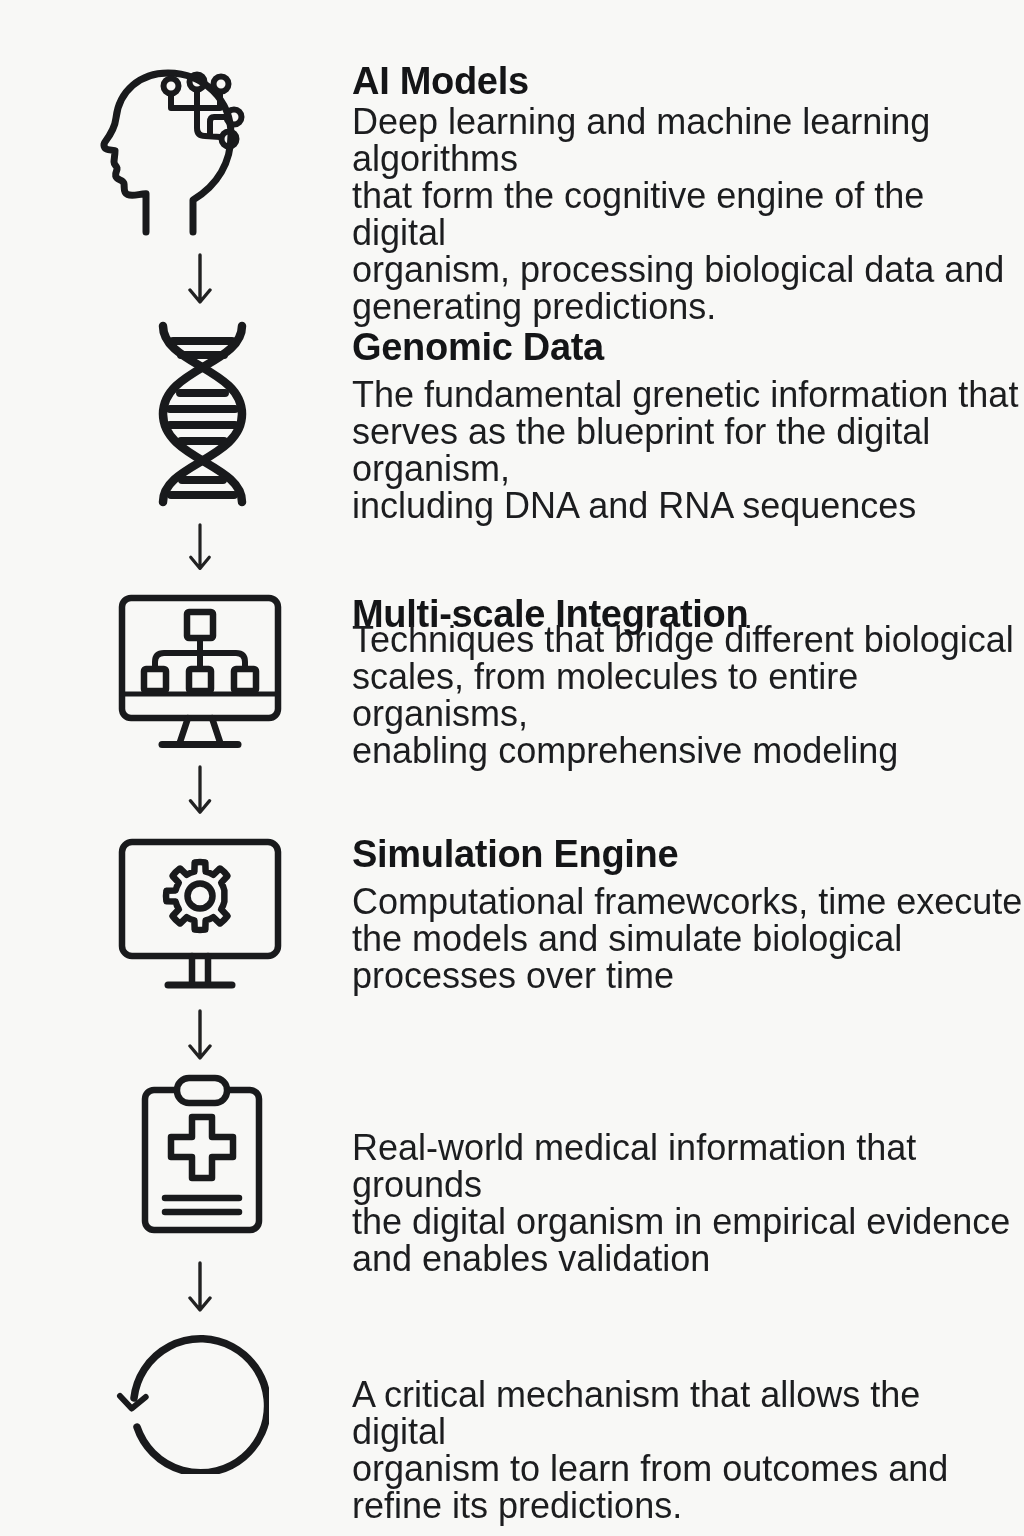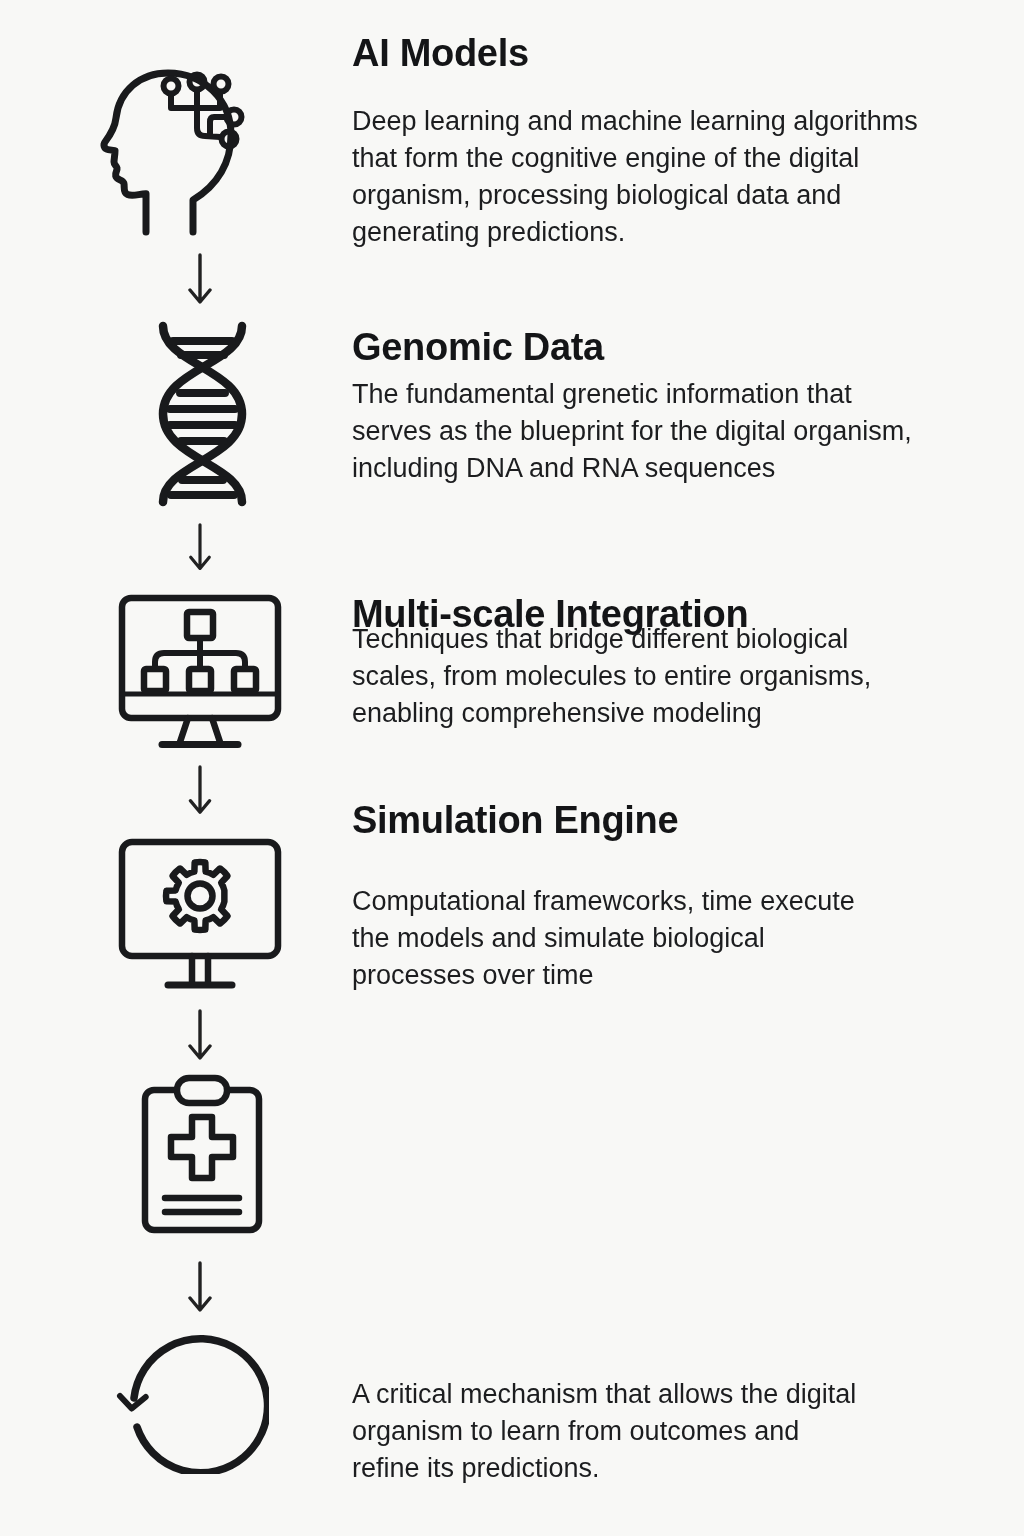--- a/index.html
+++ b/index.html
@@ -31,21 +31,21 @@
     width:660px;
     font-size:38px;
     font-weight:700;
     letter-spacing:-.3px;
     color:#141517;
   }
   .step-desc{
     position:absolute;
     left:352px;
     width:672px;
-    font-size:27px;
+    font-size:36px;
     line-height:37px;
     font-weight:400;
     color:#1c1d1f;
     white-space:pre-line;
   }
   .connector{
     position:absolute;
     left:185px;
     width:30px;
     color:#222;
@@ -61,21 +61,21 @@
     <svg viewBox="0 0 165 192" fill="none" stroke="currentColor" stroke-linecap="round" stroke-linejoin="round">
       <path stroke-width="7" d="M 95,188 V 156 C 120,141 133,118 133,91 C 133,56 106,29 70,29 C 42,29 21,47 18,74 C 17,83 13,90 7,98 C 5,101 6,105 10,105.6 L 17,106.6 C 17,111 16,115 16,118 C 16,121 18.5,121.5 19,124 C 19.5,127 17,128 17.7,132 C 18.6,136 24.5,135.5 25.8,139 C 27,142.5 24.5,148.5 29.5,150.5 C 34.5,152.5 40,150.2 48,149.7 L 48,188"></path>
       <path stroke-width="6" d="M 73,50 V 64 M 122,48 V 64 M 73,64 H 122 M 99,46 V 84 Q 99,92 107,92 L 122,93 M 128,73 H 116 Q 112,73 112,78 V 90"></path>
       <circle cx="73" cy="42" r="7.5" stroke-width="6"></circle>
       <circle cx="99" cy="38" r="7.5" stroke-width="6"></circle>
       <circle cx="123" cy="40" r="7.5" stroke-width="6"></circle>
       <circle cx="136" cy="73" r="7.5" stroke-width="6"></circle>
       <circle cx="131" cy="95" r="7.5" stroke-width="6"></circle>
     </svg>
   </div>
-  <h2 class="step-title" style="top:32px">AI Models</h2>
+  <h2 class="step-title" style="top:60px">AI Models</h2>
   <p class="step-desc" style="top:103px">Deep learning and machine learning algorithms
 that form the cognitive engine of the digital
 organism, processing biological data and
 generating predictions.</p>
 
   <div class="connector" style="top:252px;height:56px">
     <svg viewBox="0 0 30 56" fill="none" stroke="currentColor" stroke-width="3.4" stroke-linecap="round" stroke-linejoin="round">
       <path d="M 15,3 V 48 M 5,38 L 15,50 L 25,38"></path>
     </svg>
   </div>
@@ -126,39 +126,42 @@
     <svg viewBox="0 0 168 156" fill="none" stroke="currentColor" stroke-linecap="round" stroke-linejoin="round">
       <rect x="6" y="6" width="156" height="114" rx="10" stroke-width="6.5"></rect>
       <g transform="translate(84,60)">
         <path stroke-width="6.5" d="M 24.36,5.62 A 25 25 0 0 1 21.2,13.25 L 27.51,19.99 A 34 34 0 0 1 19.99,27.51 L 13.25,21.2 A 25 25 0 0 1 5.62,24.36 L 5.32,33.58 A 34 34 0 0 1 -5.32,33.58 L -5.62,24.36 A 25 25 0 0 1 -13.25,21.2 L -19.99,27.51 A 34 34 0 0 1 -27.51,19.99 L -21.2,13.25 A 25 25 0 0 1 -24.36,5.62 L -33.58,5.32 A 34 34 0 0 1 -33.58,-5.32 L -24.36,-5.62 A 25 25 0 0 1 -21.2,-13.25 L -27.51,-19.99 A 34 34 0 0 1 -19.99,-27.51 L -13.25,-21.2 A 25 25 0 0 1 -5.62,-24.36 L -5.32,-33.58 A 34 34 0 0 1 5.32,-33.58 L 5.62,-24.36 A 25 25 0 0 1 13.25,-21.2 L 19.99,-27.51 A 34 34 0 0 1 27.51,-19.99 L 21.2,-13.25 A 25 25 0 0 1 24.36,-5.62 Z"></path>
         <circle cx="0" cy="0" r="12.5" stroke-width="6.5"></circle>
       </g>
       <path stroke-width="6.5" d="M 76,120 V 146 M 92,120 V 146"></path>
       <path stroke-width="7" d="M 52,149 H 116"></path>
     </svg>
   </div>
-  <h2 class="step-title" style="top:799px">Simulation Engine</h2>
+  <h2 class="step-title" style="top:833px">Simulation Engine</h2>
   <p class="step-desc" style="top:883px">Computational framewcorks, time execute
 the models and simulate biological
 processes over time</p>
 
   <div class="connector" style="top:1008px;height:56px">
     <svg viewBox="0 0 30 56" fill="none" stroke="currentColor" stroke-width="3.4" stroke-linecap="round" stroke-linejoin="round">
       <path d="M 15,3 V 48 M 5,38 L 15,50 L 25,38"></path>
     </svg>
   </div>
 
   <div class="icon" style="left:137px;top:1074px;width:130px;height:162px">
     <svg viewBox="0 0 130 162" fill="none" stroke="currentColor" stroke-linecap="round" stroke-linejoin="round">
       <rect x="8" y="16" width="114" height="140" rx="9" stroke-width="6.5"></rect>
       <rect x="40" y="4" width="50" height="25" rx="12" stroke-width="6.5" fill="#f8f8f6"></rect>
       <path stroke-width="6.5" d="M 55,43 H 75 V 63 H 96 V 83 H 75 V 104 H 55 V 83 H 34 V 63 H 55 Z"></path>
       <path stroke-width="6.5" d="M 28,124 H 102 M 28,138 H 102"></path>
     </svg>
   </div>
+  <p class="step-desc" style="top:1129px">Real-world medical information that grounds
+the digital organism in empirical evidence
+and enables validation</p>
 
   <div class="connector" style="top:1258px;height:60px">
     <svg viewBox="0 0 30 56" fill="none" stroke="currentColor" stroke-width="3.4" stroke-linecap="round" stroke-linejoin="round">
       <path d="M 15,3 V 48 M 5,38 L 15,50 L 25,38"></path>
     </svg>
   </div>
 
   <div class="icon" style="left:114px;top:1324px;width:155px;height:150px">
     <svg viewBox="0 0 155 150" fill="none" stroke="currentColor" stroke-linecap="round" stroke-linejoin="round">
       <path stroke-width="7.5" d="M 23,103 A 67 67 0 1 0 20,74"></path>

